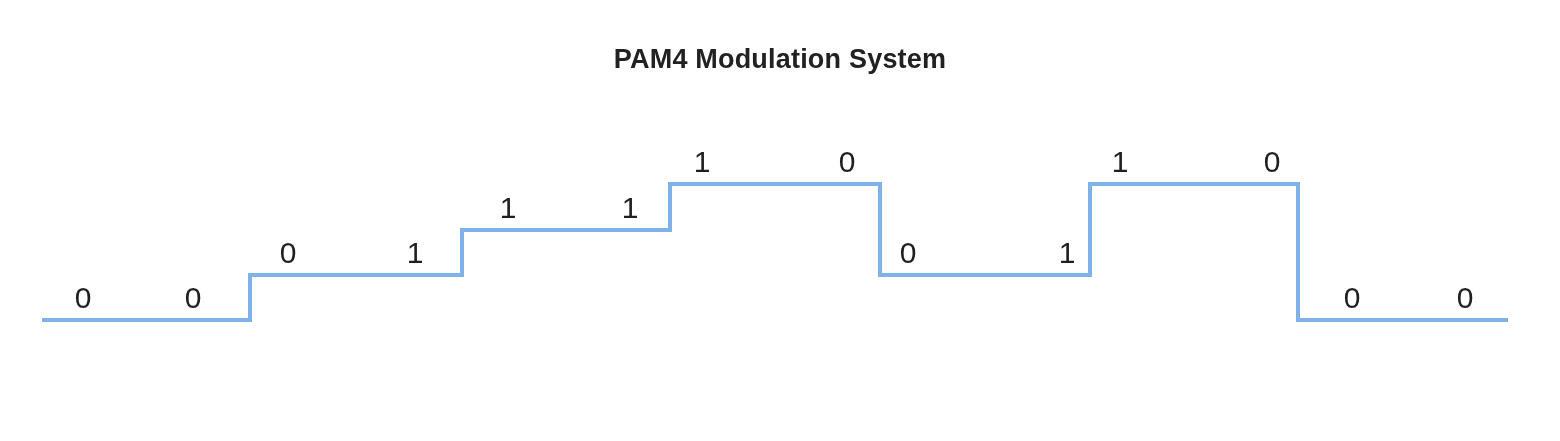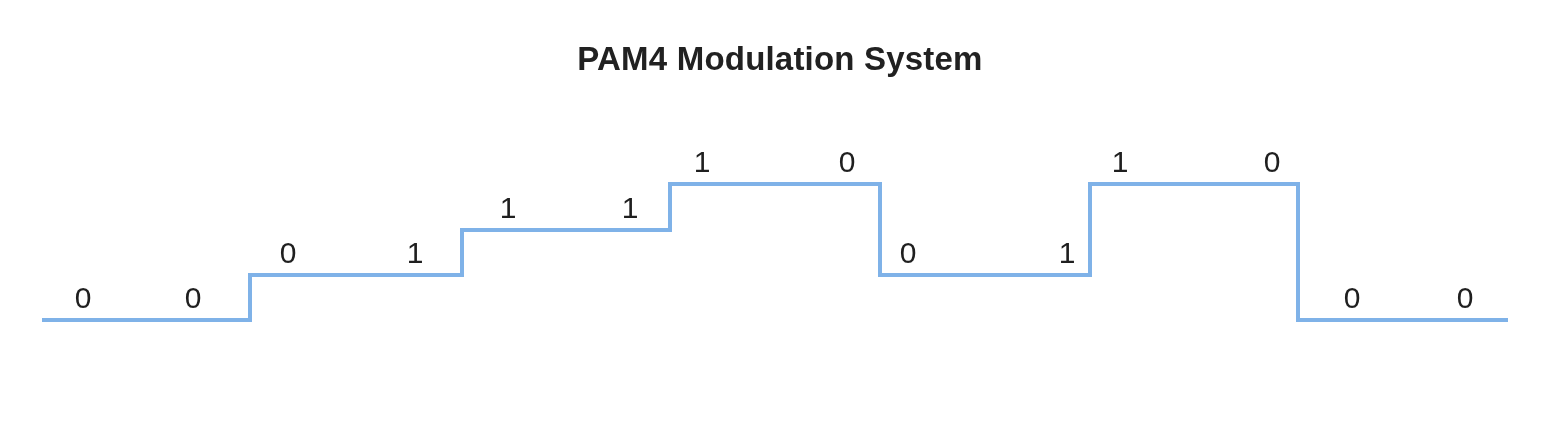--- a/index.html
+++ b/index.html
@@ -14,21 +14,21 @@
     height: 441px;
     background: #ffffff;
     overflow: hidden;
   }
   .figure-title {
     position: absolute;
     top: 41px;
     left: 0;
     width: 100%;
     text-align: center;
-    font-size: 33px;
+    font-size: 27px;
     line-height: 36px;
     font-weight: 700;
     color: #212121;
     letter-spacing: 0.2px;
   }
   .waveform-svg {
     position: absolute;
     top: 0;
     left: 0;
     width: 1560px;

